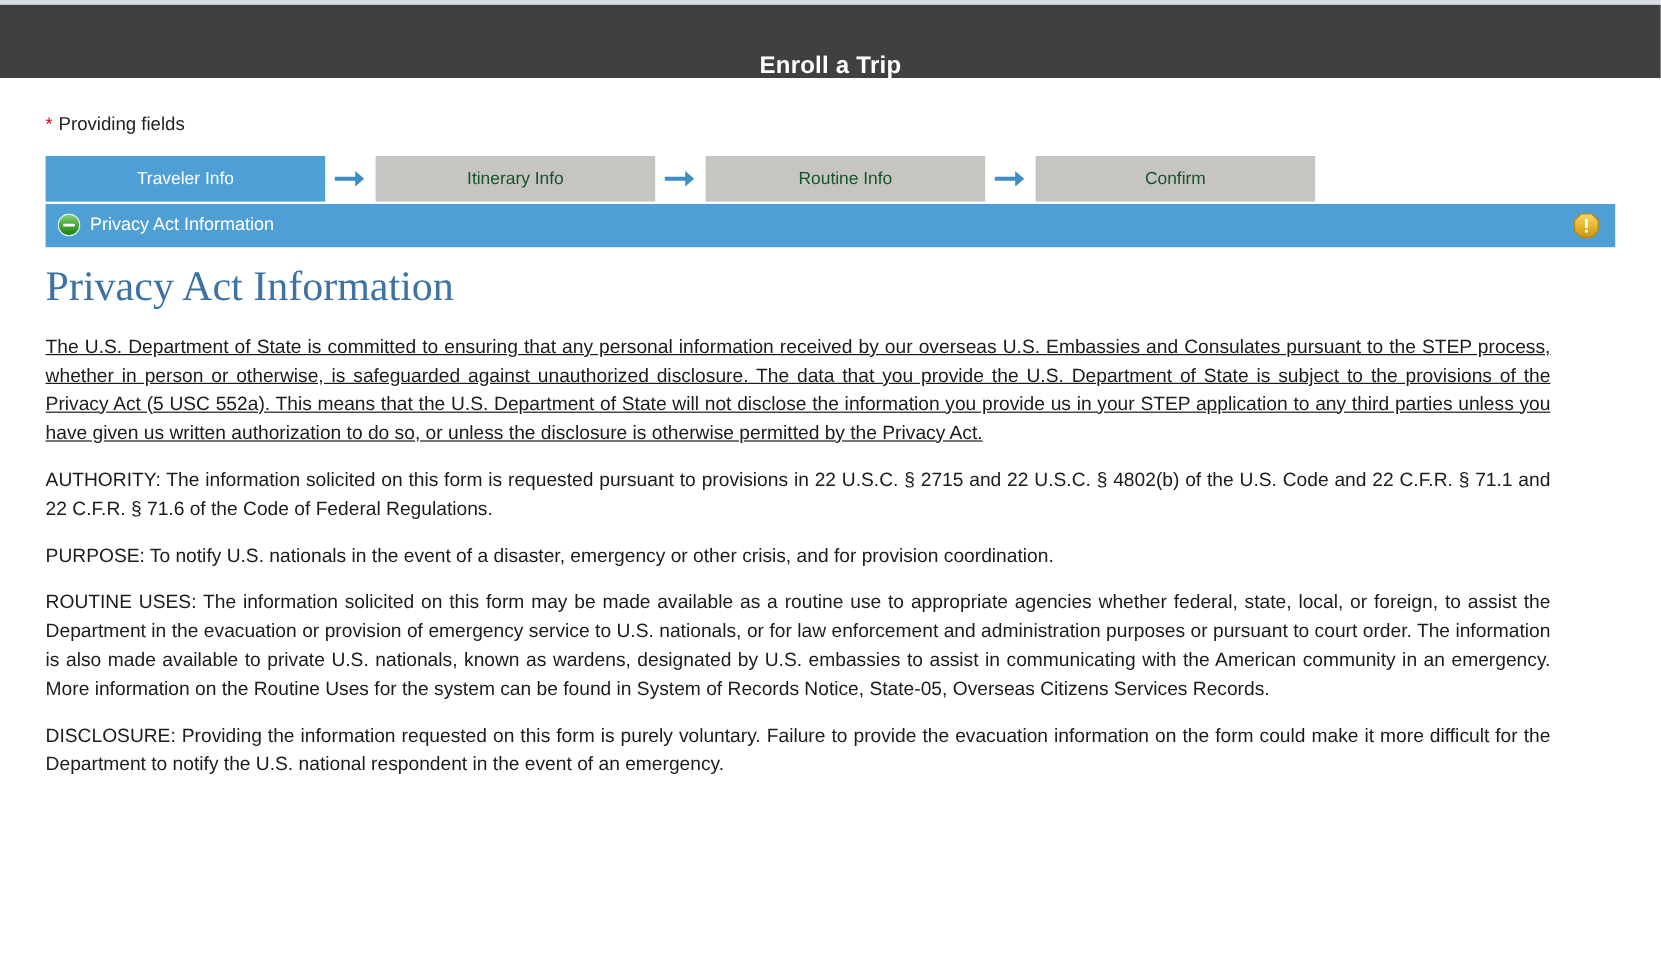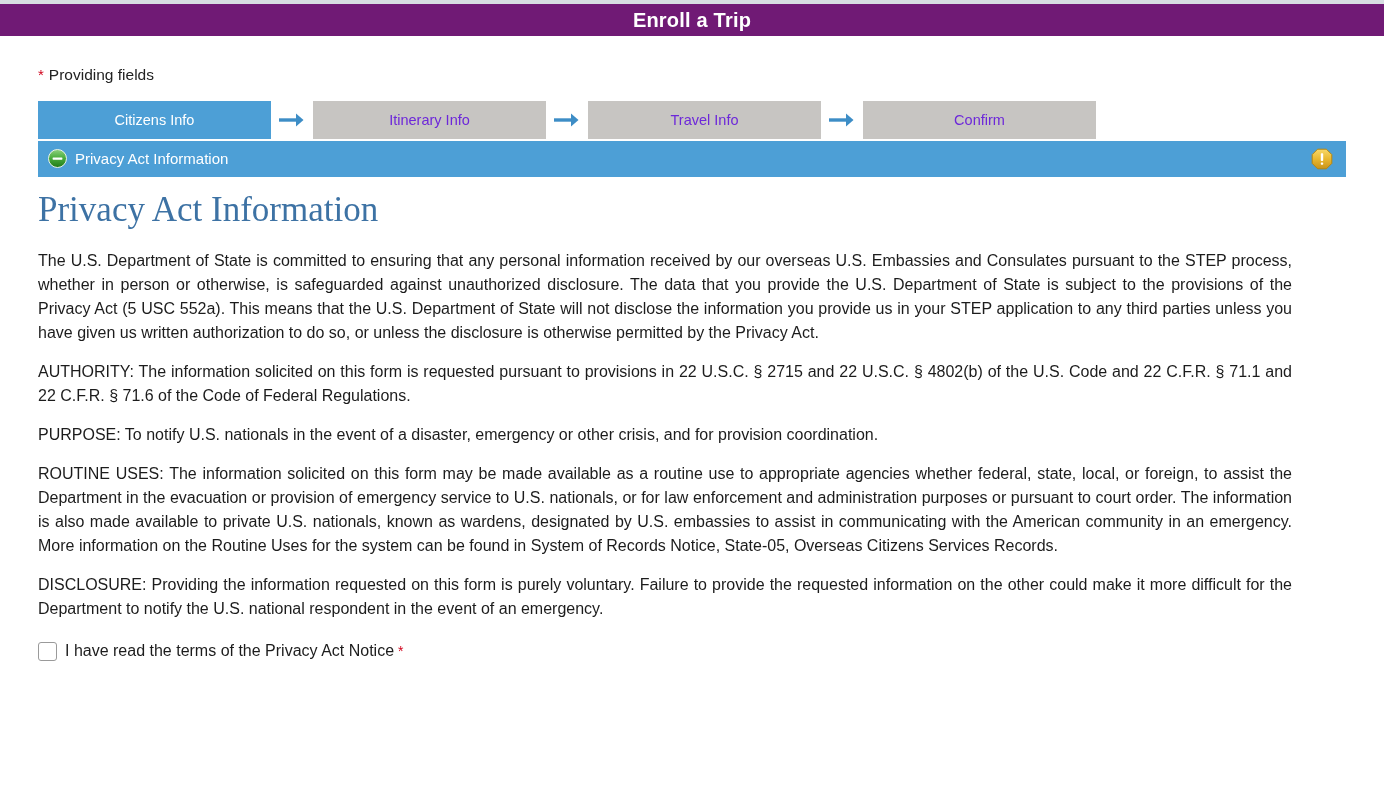--- a/index.html
+++ b/index.html
@@ -25,24 +25,24 @@
 
   
   .top-strip {
     height: 4px;
     width: 100%;
     background: #d7dde2;
   }
 
   
   .app-header {
-    height: 32px;
-    background: #701a75;
-    display: flex;
-    align-items: center;
+    height: 61px;
+    background: #404040;
+    display: flex;
+    align-items: flex-end;
     justify-content: center;
   }
   .app-header-title {
     color: #ffffff;
     font-size: 20px;
     font-weight: bold;
     letter-spacing: 0.2px;
     line-height: 1;
   }
 
@@ -88,21 +88,21 @@
     justify-content: center;
     font-size: 14.5px;
     box-sizing: border-box;
   }
   .step.active {
     background: #4d9fd6;
     color: #ffffff;
   }
   .step.inactive {
     background: #c7c5c2;
-    color: #6d28d9;
+    color: #14532d;
   }
   .step-arrow {
     width: 42px;
     display: flex;
     align-items: center;
     justify-content: center;
     color: #3d8dc6;
   }
   .step-arrow svg { display: block; }
 
@@ -155,21 +155,21 @@
     line-height: 1.2;
   }
   .para {
     font-size: 16px;
     line-height: 24px;
     color: #1c1c1c;
     text-align: justify;
     margin: 15px 0 0 0;
     max-width: 1254px;
   }
-  .para.first { margin-top: 18px; }
+  .para.first { margin-top: 18px; text-decoration: underline; }
 
   
   .check-row {
     margin: 21px 0 0 0;
     display: flex;
     align-items: center;
   }
   .checkbox {
     width: 19px;
     height: 19px;
@@ -200,39 +200,39 @@
 
   <div class="content">
 
     <div class="required-line">
       <span class="asterisk">*</span>
       <span>Providing fields</span>
     </div>
 
     <div class="steps">
       <div class="step active">
-        <span>Citizens Info</span>
+        <span>Traveler Info</span>
       </div>
       <div class="step-arrow">
         <svg width="30" height="18" viewBox="0 0 30 18" aria-hidden="true">
           <path d="M2 9 H21" stroke="#3d8dc6" stroke-width="3.4" fill="none" stroke-linecap="butt"></path>
           <path d="M19 2.5 L26.5 9 L19 15.5 Z" fill="#3d8dc6"></path>
         </svg>
       </div>
       <div class="step inactive">
         <span>Itinerary Info</span>
       </div>
       <div class="step-arrow">
         <svg width="30" height="18" viewBox="0 0 30 18" aria-hidden="true">
           <path d="M2 9 H21" stroke="#3d8dc6" stroke-width="3.4" fill="none" stroke-linecap="butt"></path>
           <path d="M19 2.5 L26.5 9 L19 15.5 Z" fill="#3d8dc6"></path>
         </svg>
       </div>
       <div class="step inactive">
-        <span>Travel Info</span>
+        <span>Routine Info</span>
       </div>
       <div class="step-arrow">
         <svg width="30" height="18" viewBox="0 0 30 18" aria-hidden="true">
           <path d="M2 9 H21" stroke="#3d8dc6" stroke-width="3.4" fill="none" stroke-linecap="butt"></path>
           <path d="M19 2.5 L26.5 9 L19 15.5 Z" fill="#3d8dc6"></path>
         </svg>
       </div>
       <div class="step inactive">
         <span>Confirm</span>
       </div>
@@ -271,22 +271,18 @@
       </span>
     </div>
 
     <div class="section-body">
       <h1 class="privacy-heading">Privacy Act Information</h1>
 
       <p class="para first">The U.S. Department of State is committed to ensuring that any personal information received by our overseas U.S. Embassies and Consulates pursuant to the STEP process, whether in person or otherwise, is safeguarded against unauthorized disclosure. The data that you provide the U.S. Department of State is subject to the provisions of the Privacy Act (5 USC 552a). This means that the U.S. Department of State will not disclose the information you provide us in your STEP application to any third parties unless you have given us written authorization to do so, or unless the disclosure is otherwise permitted by the Privacy Act.</p>
       <p class="para">AUTHORITY: The information solicited on this form is requested pursuant to provisions in 22 U.S.C. § 2715 and 22 U.S.C. § 4802(b) of the U.S. Code and 22 C.F.R. § 71.1 and 22 C.F.R. § 71.6 of the Code of Federal Regulations.</p>
       <p class="para">PURPOSE: To notify U.S. nationals in the event of a disaster, emergency or other crisis, and for provision coordination.</p>
       <p class="para">ROUTINE USES: The information solicited on this form may be made available as a routine use to appropriate agencies whether federal, state, local, or foreign, to assist the Department in the evacuation or provision of emergency service to U.S. nationals, or for law enforcement and administration purposes or pursuant to court order. The information is also made available to private U.S. nationals, known as wardens, designated by U.S. embassies to assist in communicating with the American community in an emergency. More information on the Routine Uses for the system can be found in System of Records Notice, State-05, Overseas Citizens Services Records.</p>
-      <p class="para">DISCLOSURE: Providing the information requested on this form is purely voluntary. Failure to provide the requested information on the other could make it more difficult for the Department to notify the U.S. national respondent in the event of an emergency.</p>
-
-      <div class="check-row">
-        <span class="checkbox"></span>
-        <span class="check-label"><span>I have read the terms of the Privacy Act Notice</span><span class="asterisk-sm">*</span></span>
-      </div>
+      <p class="para">DISCLOSURE: Providing the information requested on this form is purely voluntary. Failure to provide the evacuation information on the form could make it more difficult for the Department to notify the U.S. national respondent in the event of an emergency.</p>
+
     </div>
 
   </div>
 </div>
 
 </body></html>

